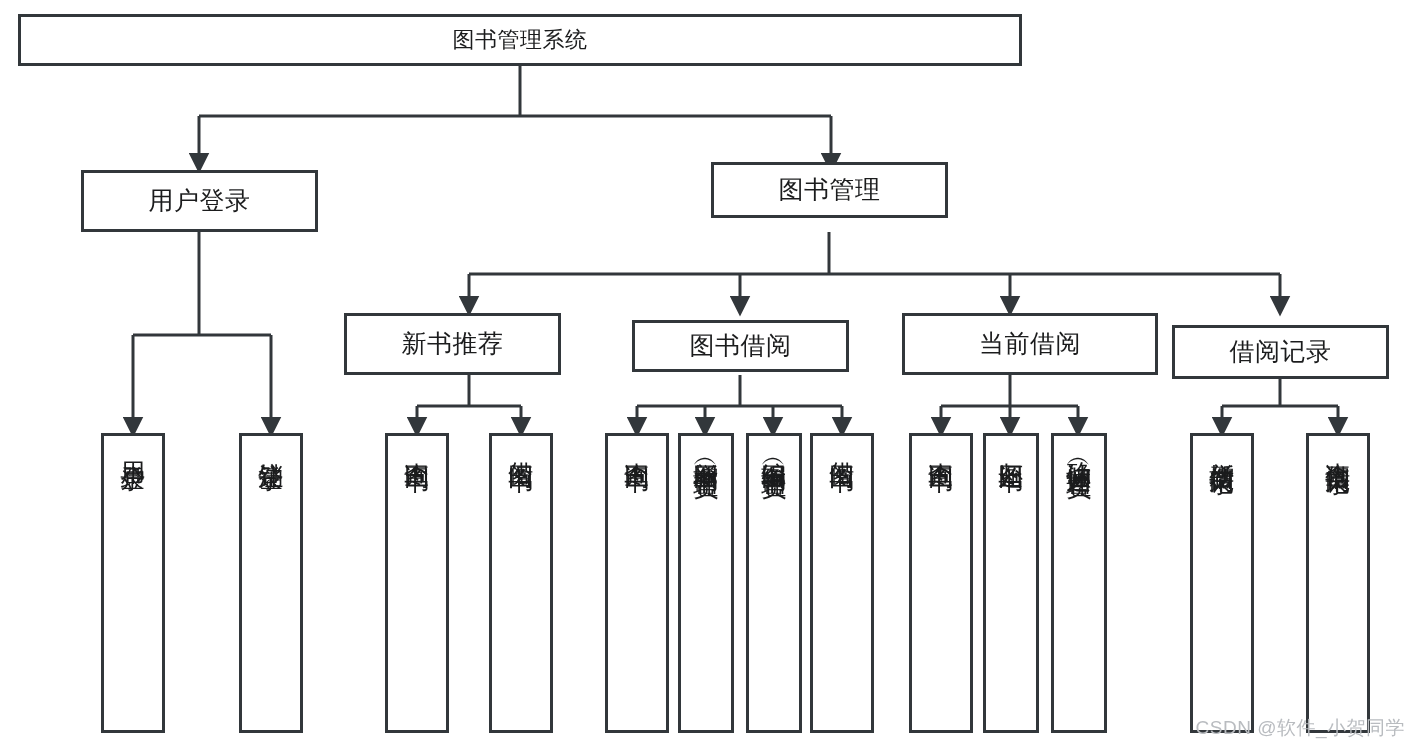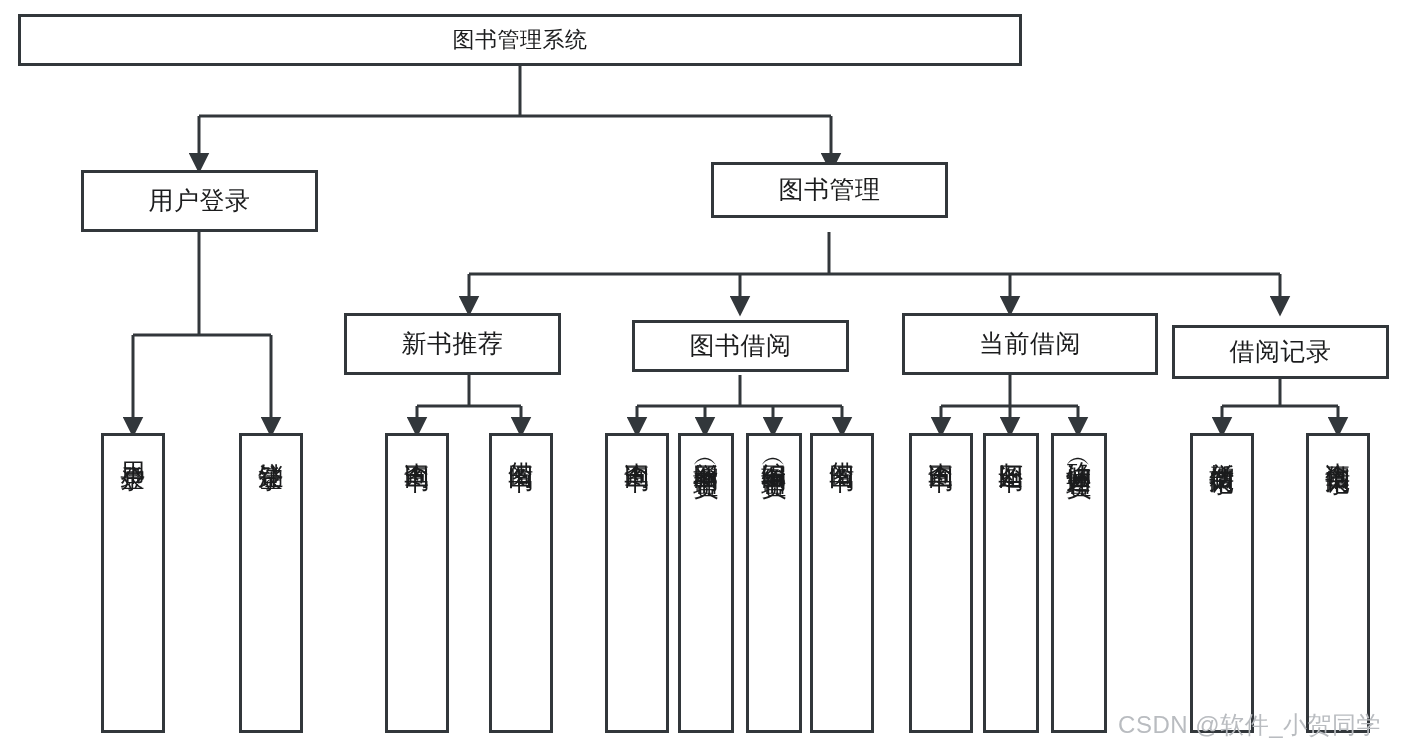--- a/index.html
+++ b/index.html
@@ -59,23 +59,23 @@
   .node.vert .label {
     writing-mode: vertical-rl;
     text-orientation: upright;
     font-size: 25px;
     line-height: 1.05;
     letter-spacing: 2px;
     max-height: 100%;
   }
   .watermark {
     position: absolute;
-    right: 24px;
+    right: 0;
     bottom: 6px;
-    font-size: 24px;
+    font-size: 19px;
     color: #b9bcc0;
     letter-spacing: 0.5px;
     z-index: 5;
     white-space: nowrap;
   }
 </style>
 </head>
 <body>
 
 <div id="canvas">

